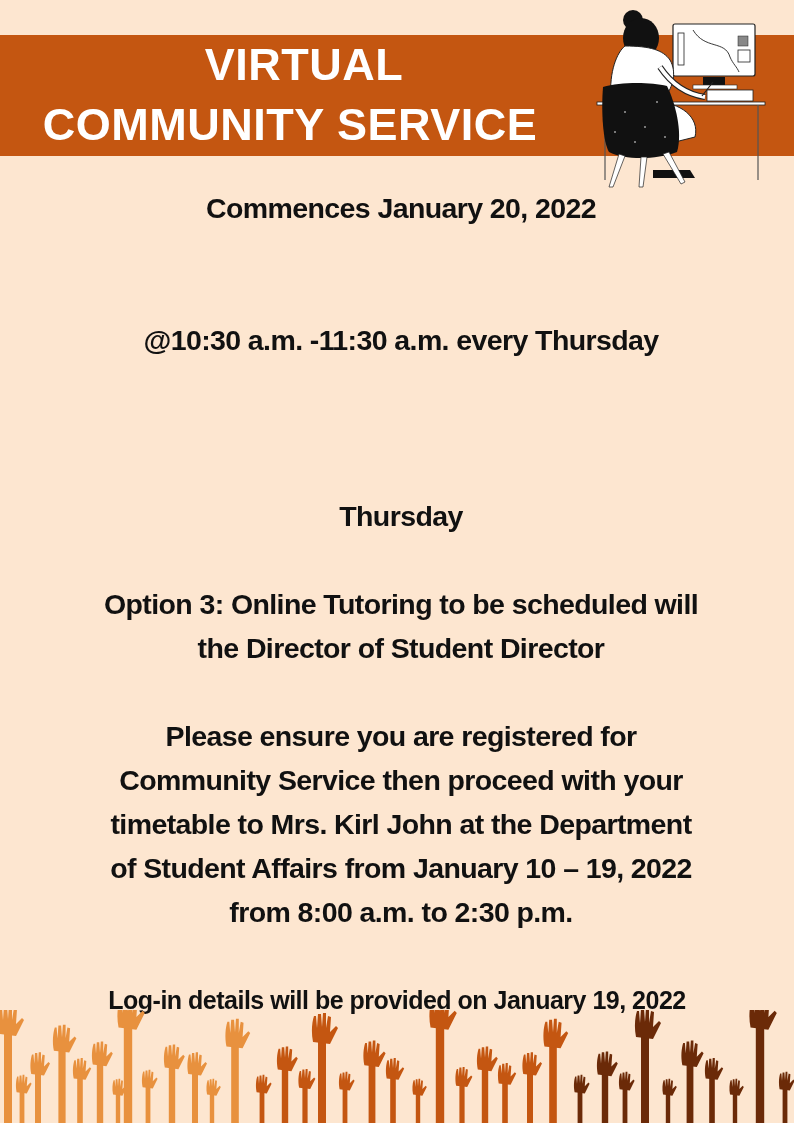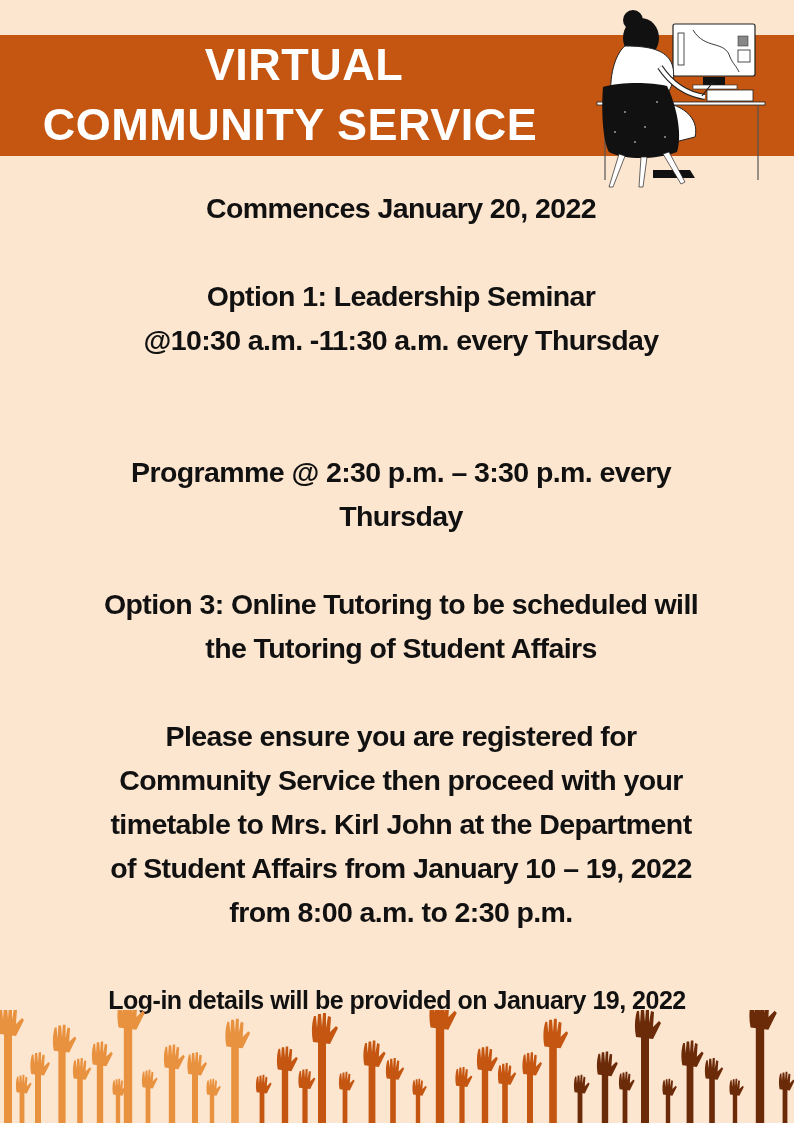--- a/index.html
+++ b/index.html
@@ -70,31 +70,31 @@
   <circle cx="20" cy="130" r="0.8" fill="#fff"></circle>
     <circle cx="70" cy="135" r="0.8" fill="#fff"></circle>
   <path d="M24 152 L14 185 L18 185 L30 154 Z" fill="#fff" stroke="#222" stroke-width="0.7"></path>
   <path d="M46 155 L44 185 L48 185 L52 155 Z" fill="#fff" stroke="#222" stroke-width="0.7"></path>
   <path d="M68 152 L86 182 L90 180 L74 150 Z" fill="#fff" stroke="#222" stroke-width="0.7"></path>
 </svg>
 
 <div class="content">
   <p>Commences January 20, 2022</p>
   <p>
-    <span>Option 1: Leadership Seminar</span><br>
+    <br>
     <span>@10:30 a.m. -11:30 a.m. every Thursday</span>
   </p>
   <p>
     <br>
-    <span>Programme @ 2:30 p.m. – 3:30 p.m. every</span><br>
+    <br>
     <span>Thursday</span>
   </p>
   <p>
     <span>Option 3: Online Tutoring to be scheduled will</span><br>
-    <span>the Tutoring of Student Affairs</span>
+    <span>the Director of Student Director</span>
   </p>
   <p>
     <span>Please ensure you are registered for</span><br>
     <span>Community Service then proceed with your</span><br>
     <span>timetable to Mrs. Kirl John at the Department</span><br>
     <span>of Student Affairs from January 10 – 19, 2022</span><br>
     <span>from 8:00 a.m. to 2:30 p.m.</span>
   </p>
   <p class="footer">Log-in details will be provided on January 19, 2022</p>
 </div>

